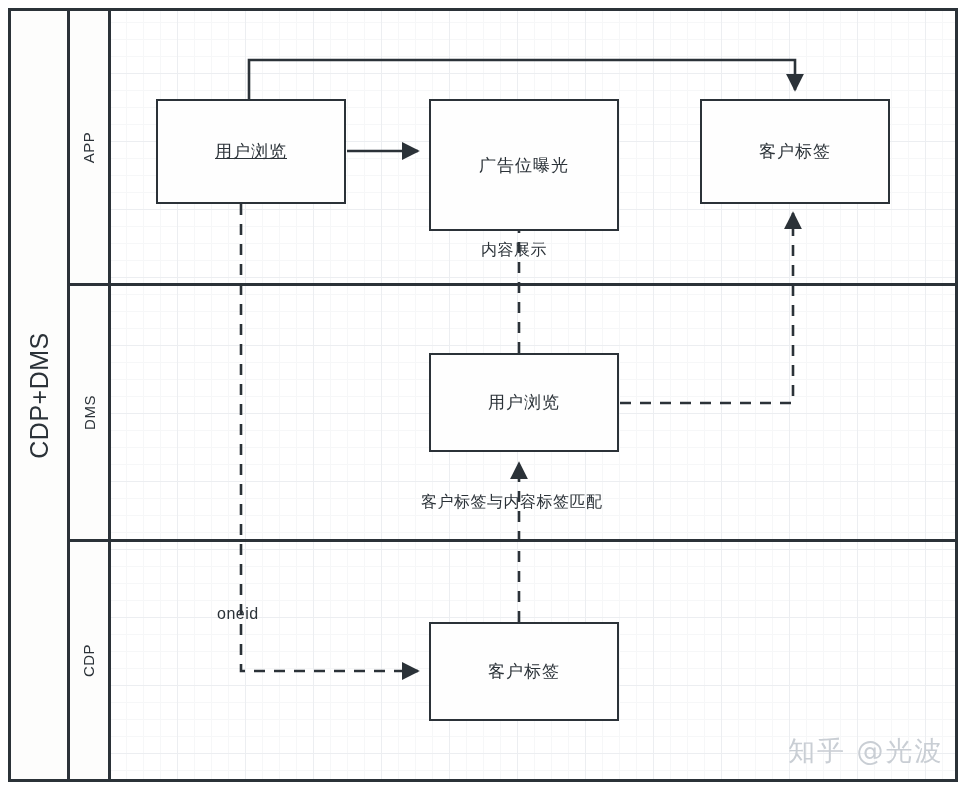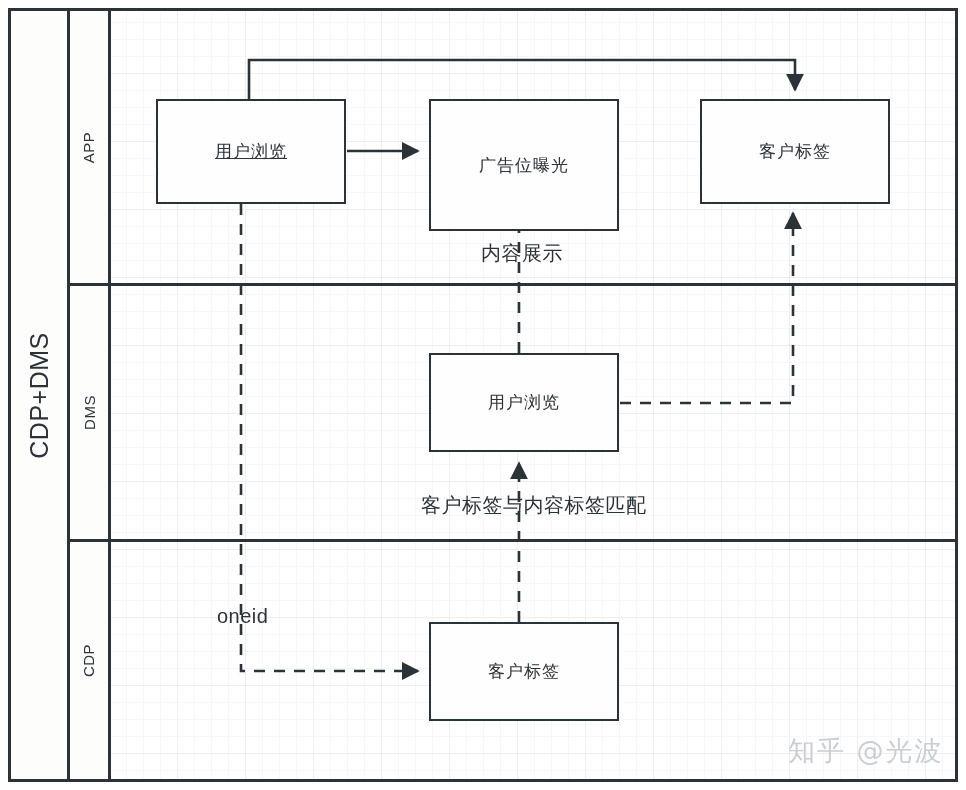--- a/index.html
+++ b/index.html
@@ -64,21 +64,21 @@
     justify-content: center;
     color: #2b3238;
     font-size: 17px;
     letter-spacing: 1px;
   }
 
   
   .edge-label {
     position: absolute;
     color: #2b3238;
-    font-size: 20px;
+    font-size: 16px;
     white-space: nowrap;
     background: transparent;
     letter-spacing: .5px;
   }
 
   
   #edges {
     position: absolute;
     left: 0; top: 0;
     width: 966px;

